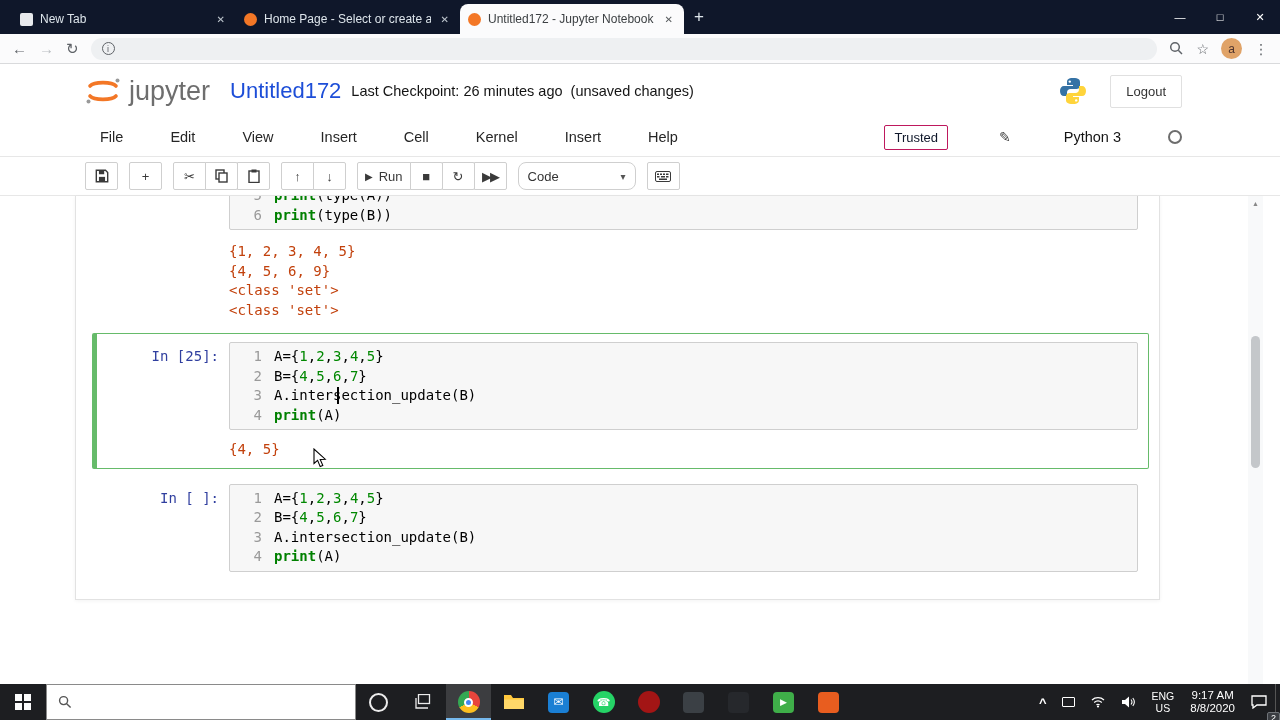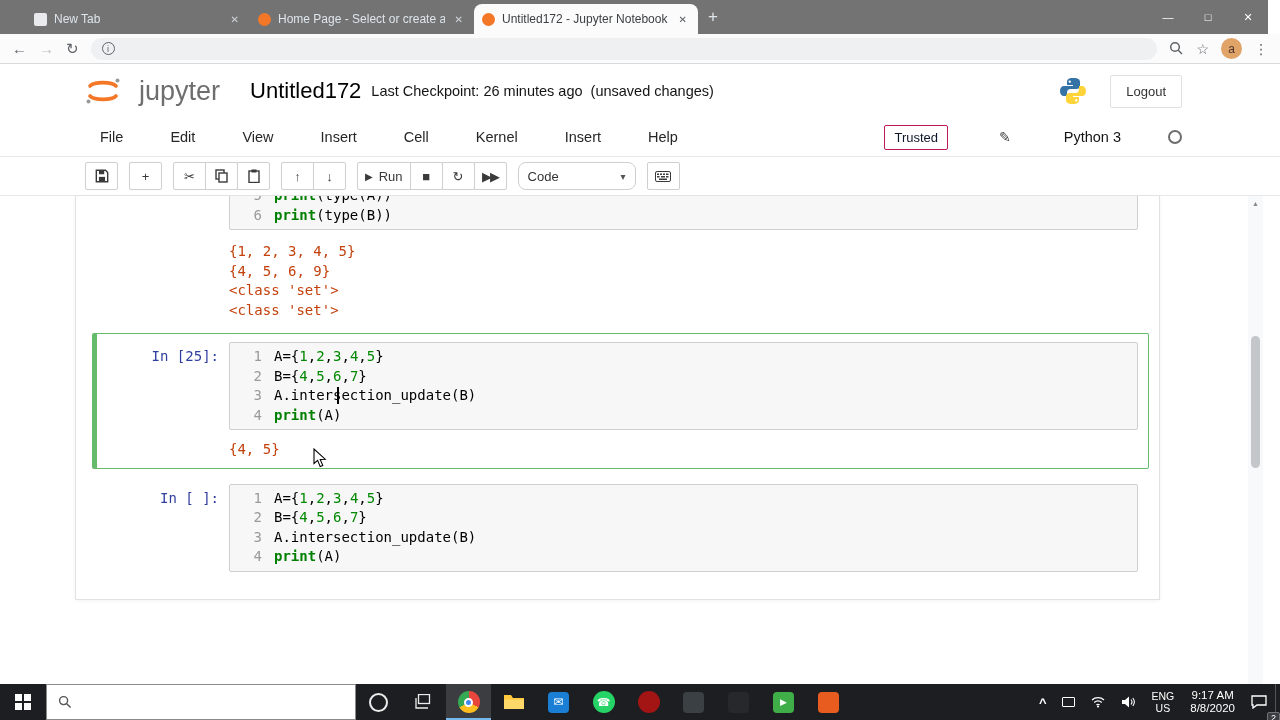--- a/index.html
+++ b/index.html
@@ -1,22 +1,22 @@
 <!DOCTYPE html>
 <html><head>
 <meta charset="utf-8">
 <style>
   * { margin:0; padding:0; box-sizing:border-box; }
   html,body { width:1280px; height:720px; overflow:hidden; }
   body { font-family:"Liberation Sans", sans-serif; background:#fff; }
   #screen { position:relative; width:1280px; height:720px; background:#fff; }
 
   
-  .tabstrip { position:absolute; top:0; left:0; right:12px; height:34px; background:#737373;
-              display:flex; align-items:flex-end; padding-left:26px; }
+  .tabstrip { position:absolute; top:0; left:0; right:0; height:34px; background:#0f172a;
+              display:flex; align-items:flex-end; padding-left:12px; }
   .tab { width:224px; height:30px; display:flex; align-items:center; gap:7px; padding:0 8px;
          border-radius:8px 8px 0 0; color:#dde5eb; font-size:12px; cursor:default; }
   .tab.active { background:#fbfbfc; color:#3c4043; }
   .tab-title { flex:1; white-space:nowrap; overflow:hidden; }
   .tab-close { font-size:10px; opacity:.85; padding:1px 3px; border-radius:50%; }
   .fav { width:13px; height:13px; flex:0 0 auto; }
   .fav-page { background:#e8eaed; border-radius:2px; }
   .fav-jup  { background:#f37726; border-radius:50%; }
   .newtab { color:#dde5eb; font-size:17px; margin:0 0 7px 10px; }
   .wincontrols { position:absolute; right:0; top:0; height:34px; display:flex; }
@@ -34,23 +34,23 @@
             font-size:9px; display:flex; align-items:center; justify-content:center; flex:0 0 auto; }
   .url { white-space:nowrap; overflow:hidden; }
   .star { color:#5f6368; font-size:14px; }
   .avatar { width:21px; height:21px; border-radius:50%; background:#e0a368; color:#4e342e;
             font-size:12px; display:flex; align-items:center; justify-content:center; }
   .dots { color:#5f6368; font-size:14px; }
 
   
   .jpage { position:absolute; top:64px; left:0; right:0; height:620px; background:#fff; }
   .jheader { height:54px; display:flex; align-items:center; padding:0 98px 0 85px; }
-  .logo { display:flex; align-items:center; gap:18px; }
+  .logo { display:flex; align-items:center; gap:8px; }
   .logo-word { font-size:27px; color:#6e6e6e; }
-  .ntitle { font-size:22px; color:#000000; margin-left:30px; }
+  .ntitle { font-size:22px; color:#1d4ed8; margin-left:20px; }
   .ckpt { font-size:14.5px; color:#141414; margin-left:10px; }
   .unsaved { font-size:14.5px; color:#141414; margin-left:8px; }
   .hspace { flex:1; }
   .logout { border:1px solid #e0e0e0; background:#fff; color:#333; font-size:13px;
             padding:8px 15px; border-radius:2px; margin-left:22px; }
   .jmenu { height:39px; border-bottom:1px solid #e7e7e7; display:flex; align-items:center;
            padding:0 98px 0 100px; gap:47px; font-size:14.5px; color:#262626; }
   .trusted { color:#0f172a; font-size:13px; border:1px solid #be185d; padding:4px 9px; border-radius:2px; }
   .pencil { color:#3a3a3a; font-size:14px; margin-left:4px; }
   .kname { font-size:14.5px; color:#141414; margin-left:6px; }

